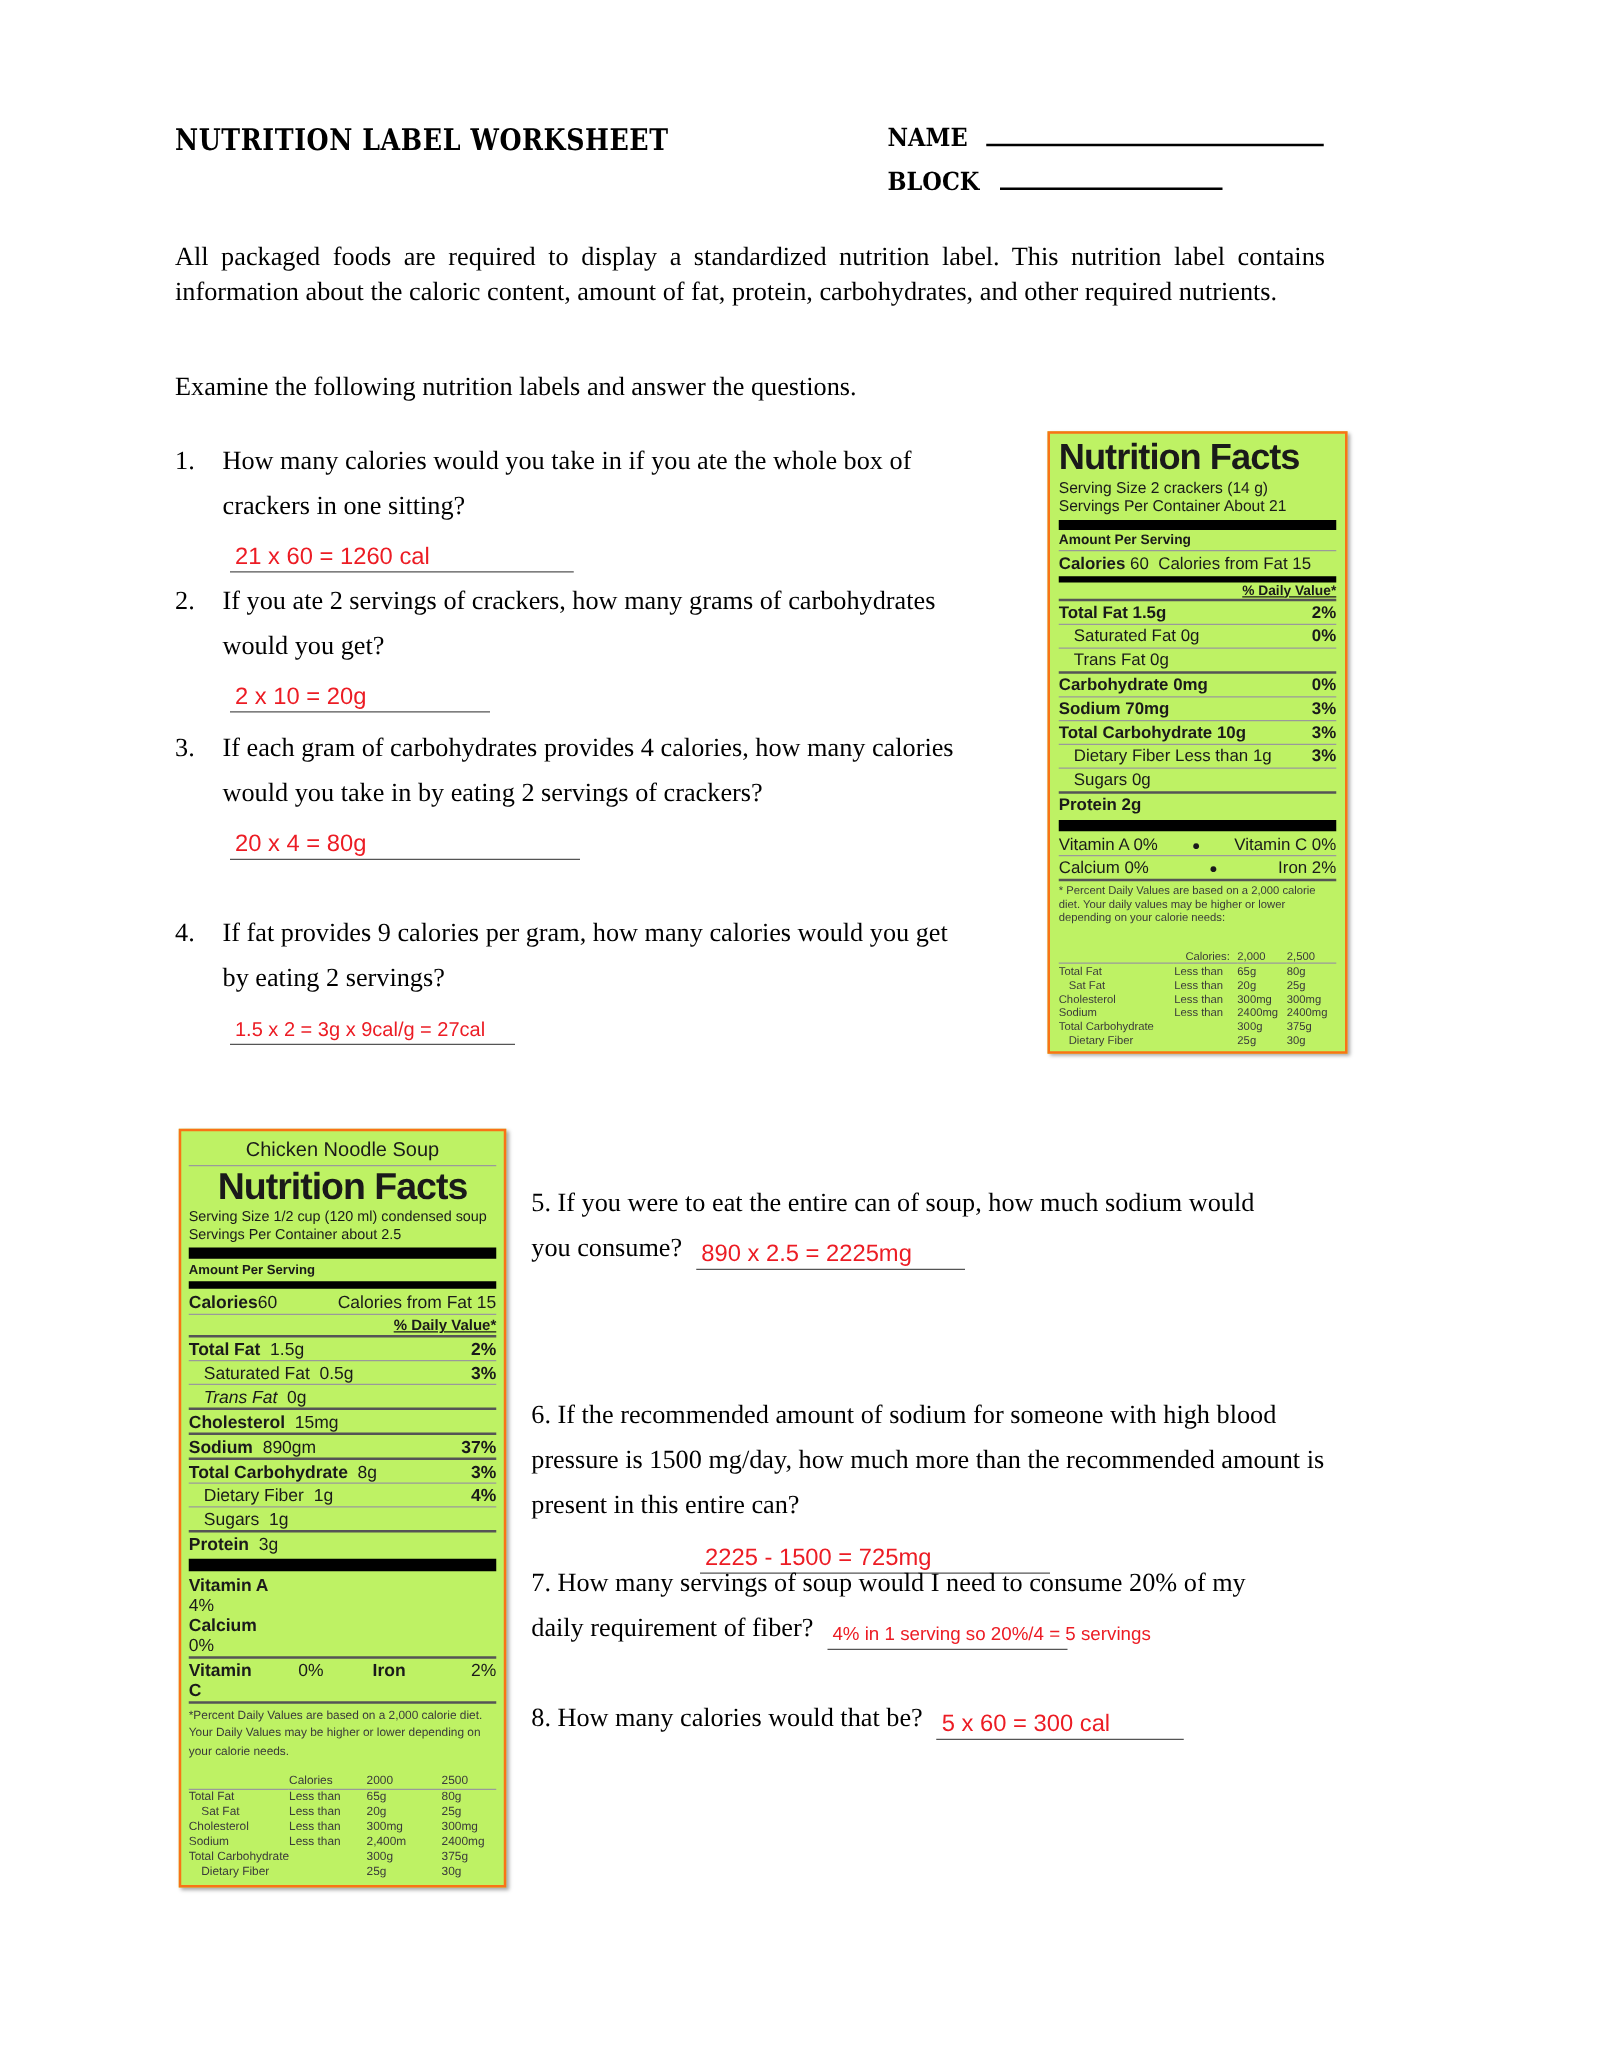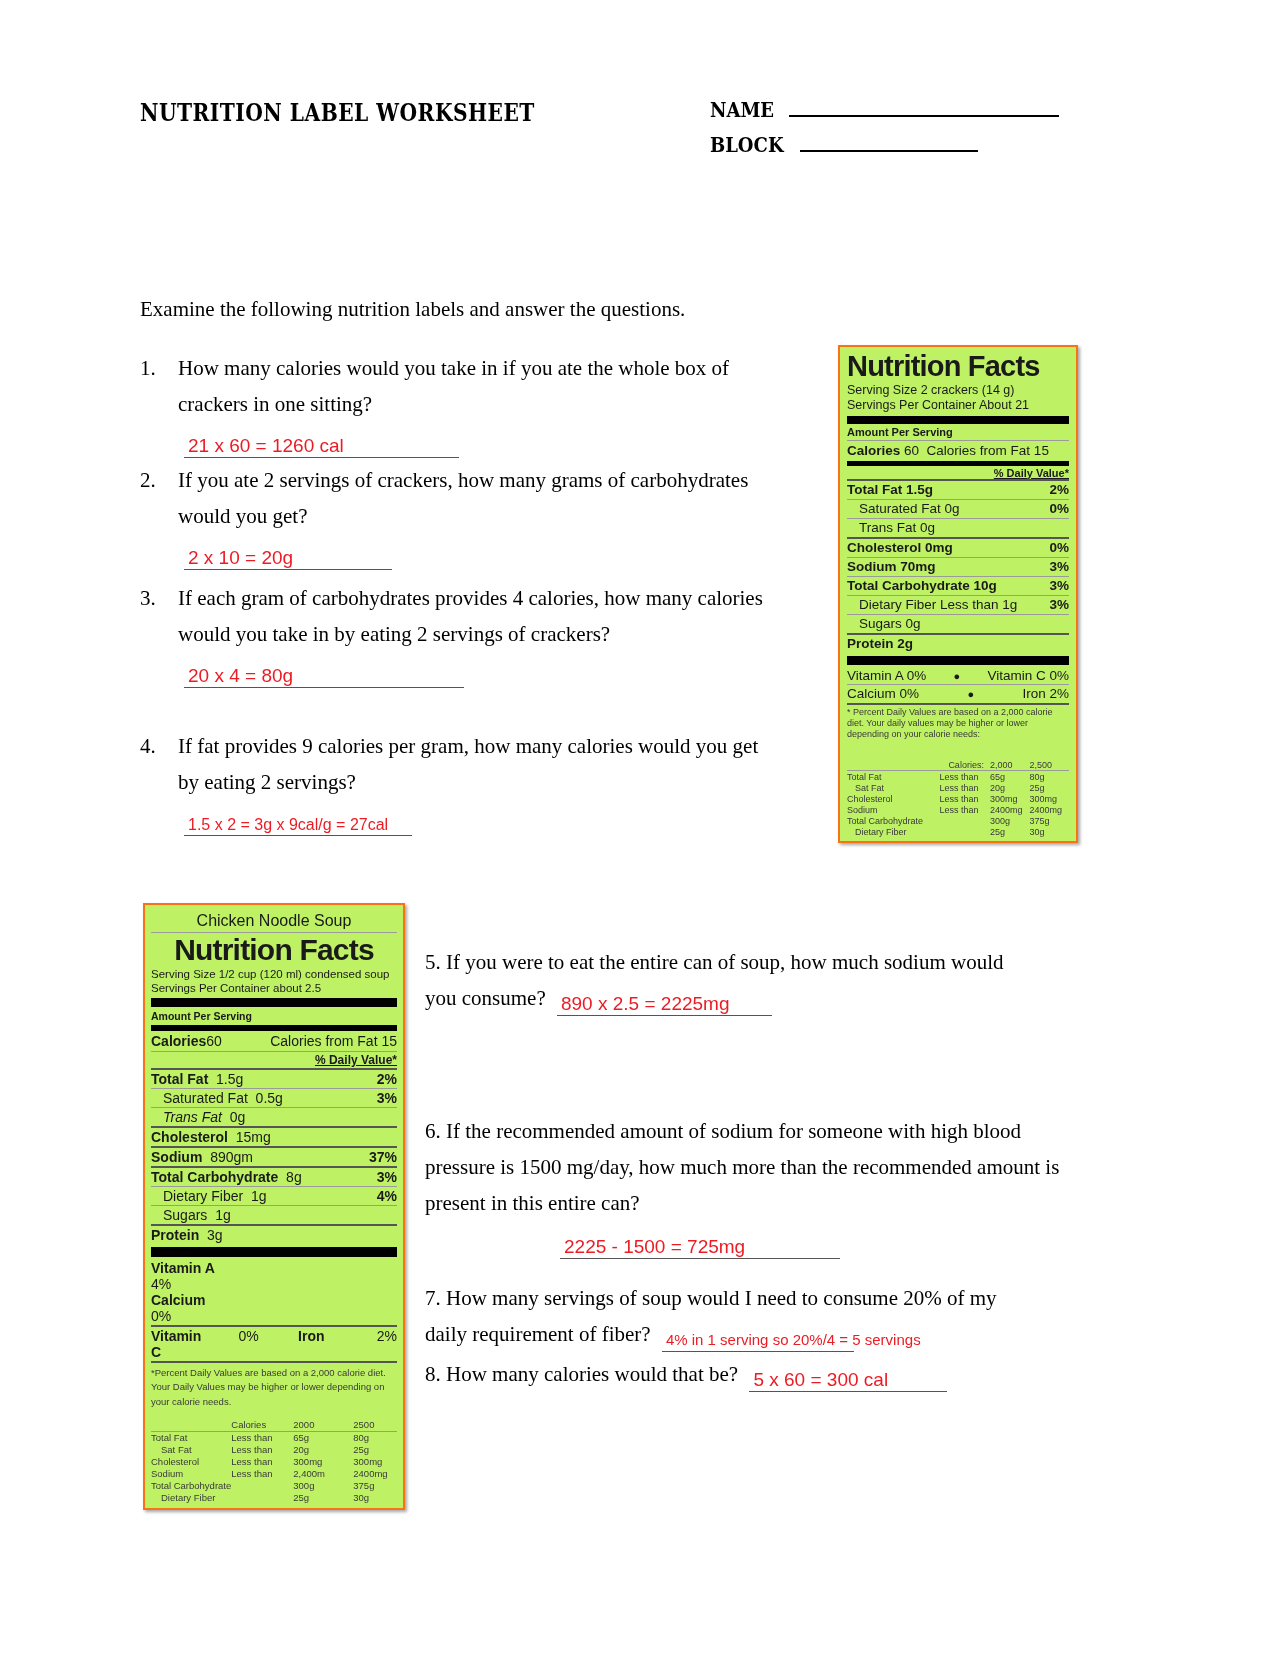--- a/index.html
+++ b/index.html
@@ -110,20 +110,21 @@
         <span class="nb-label">NAME</span>
         <span class="nb-line" style="width:270px;"></span>
       </div>
       <div class="nb-row second">
         <span class="nb-label">BLOCK</span>
         <span class="nb-line" style="width:178px;"></span>
       </div>
     </div>
   </div>
 
+  <div class="intro">All packaged foods are required to display a standardized nutrition label.  This nutrition label contains information about the caloric content, amount of fat, protein, carbohydrates, and other required nutrients.</div>
   <div class="intro2">Examine the following nutrition labels and answer the questions.</div>
 
   <div class="q" style="left:140px; top:350px; width:660px; padding-left:38px;">
     <span class="num">1.</span>
     <span class="body">How many calories would you take in if you ate the whole box of crackers in one sitting?</span>
     <span class="blank" style="width:275px; margin-left:6px; margin-top:-28px;">
       <span class="ans">21 x 60 = 1260 cal</span>
     </span>
   </div>
 
@@ -176,21 +177,21 @@
         <span>Saturated Fat 0g</span>
         <span class="b">0%</span>
       </div>
       <div class="rule"></div>
       <div class="row lbl-text" style="padding:1.5px 0 1.5px 12px;">
         <span>Trans Fat 0g</span>
         <span class="b"></span>
       </div>
       <div class="rule-med"></div>
       <div class="row lbl-text" style="padding:1.5px 0;">
-        <span class="b">Cholesterol 0mg</span>
+        <span class="b">Carbohydrate 0mg</span>
         <span class="b">0%</span>
       </div>
       <div class="rule"></div>
       <div class="row lbl-text" style="padding:1.5px 0;">
         <span class="b">Sodium 70mg</span>
         <span class="b">3%</span>
       </div>
       <div class="rule"></div>
       <div class="row lbl-text" style="padding:1.5px 0;">
         <span class="b">Total Carbohydrate 10g</span>
@@ -419,21 +420,21 @@
   <div class="q" style="left:425px; top:1113px; width:640px;">
     <span><span>6.</span>
       <span>If the recommended amount of sodium for someone with high blood pressure is 1500 mg/day, how much more than the recommended amount is present in this entire can?</span></span>
     <div style="margin-top:2px; padding-left:135px;">
       <span class="blank" style="width:280px;">
         <span class="ans">2225 - 1500 = 725mg</span>
       </span>
     </div>
   </div>
 
-  <div class="q" style="left:425px; top:1280px; width:600px;">
+  <div class="q" style="left:425px; top:1248px; width:600px;">
     <span><span>7.</span>
       <span>How many servings of soup would I need to consume 20% of my daily requirement of fiber?</span></span>
     <span class="blank" style="width:192px; margin-left:6px; margin-top:-28px;">
       <span class="ans xsmall" style="bottom:4px;">4% in 1 serving so 20%/4 = 5 servings</span>
     </span>
   </div>
 
   <div class="q" style="left:425px; top:1356px; width:640px;">
     <span><span>8.</span>
       <span>How many calories would that be?</span></span>

